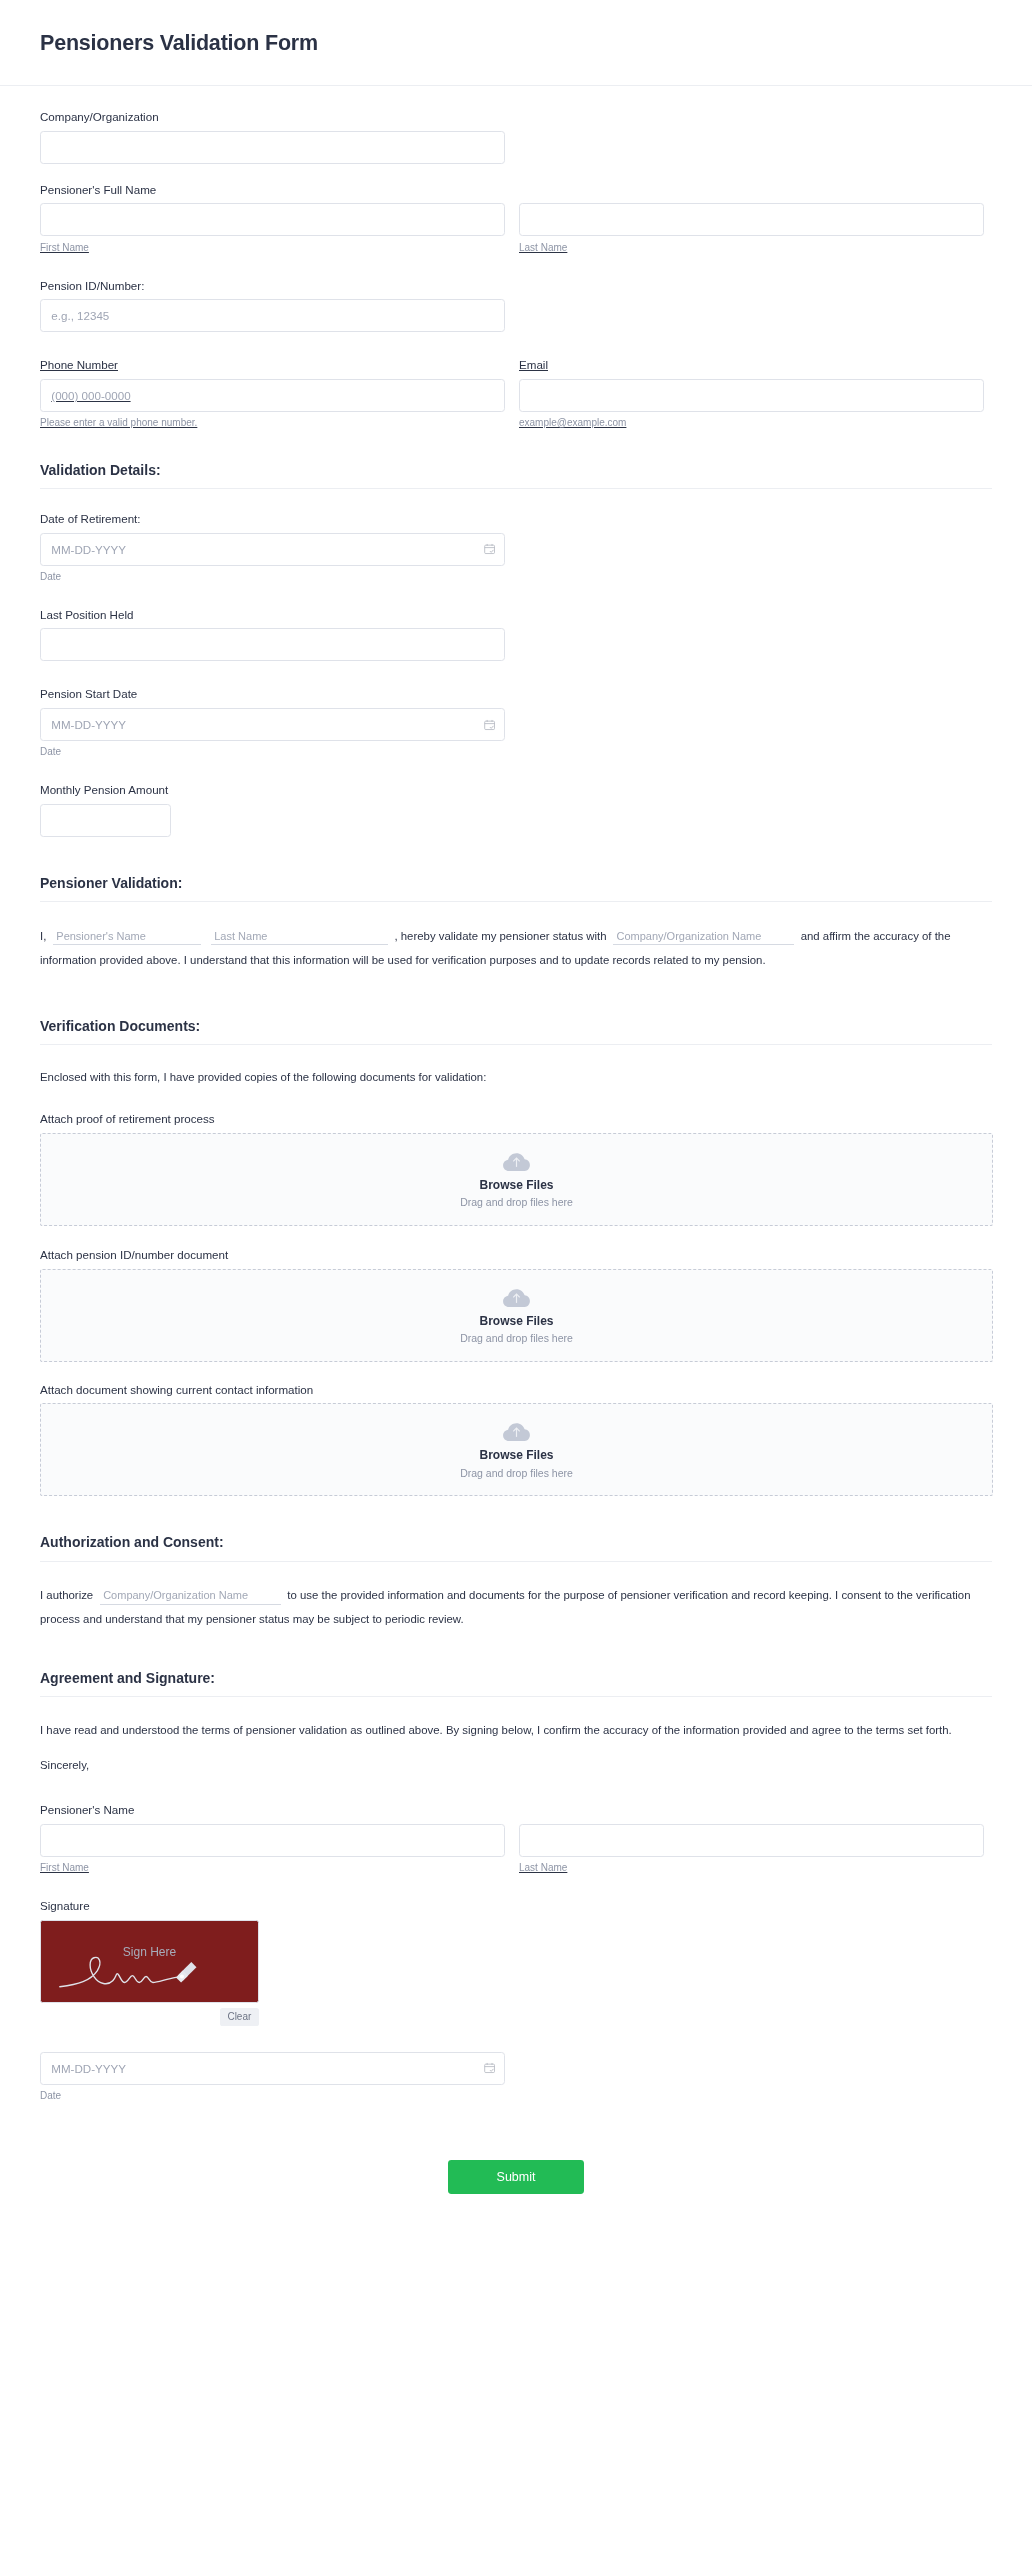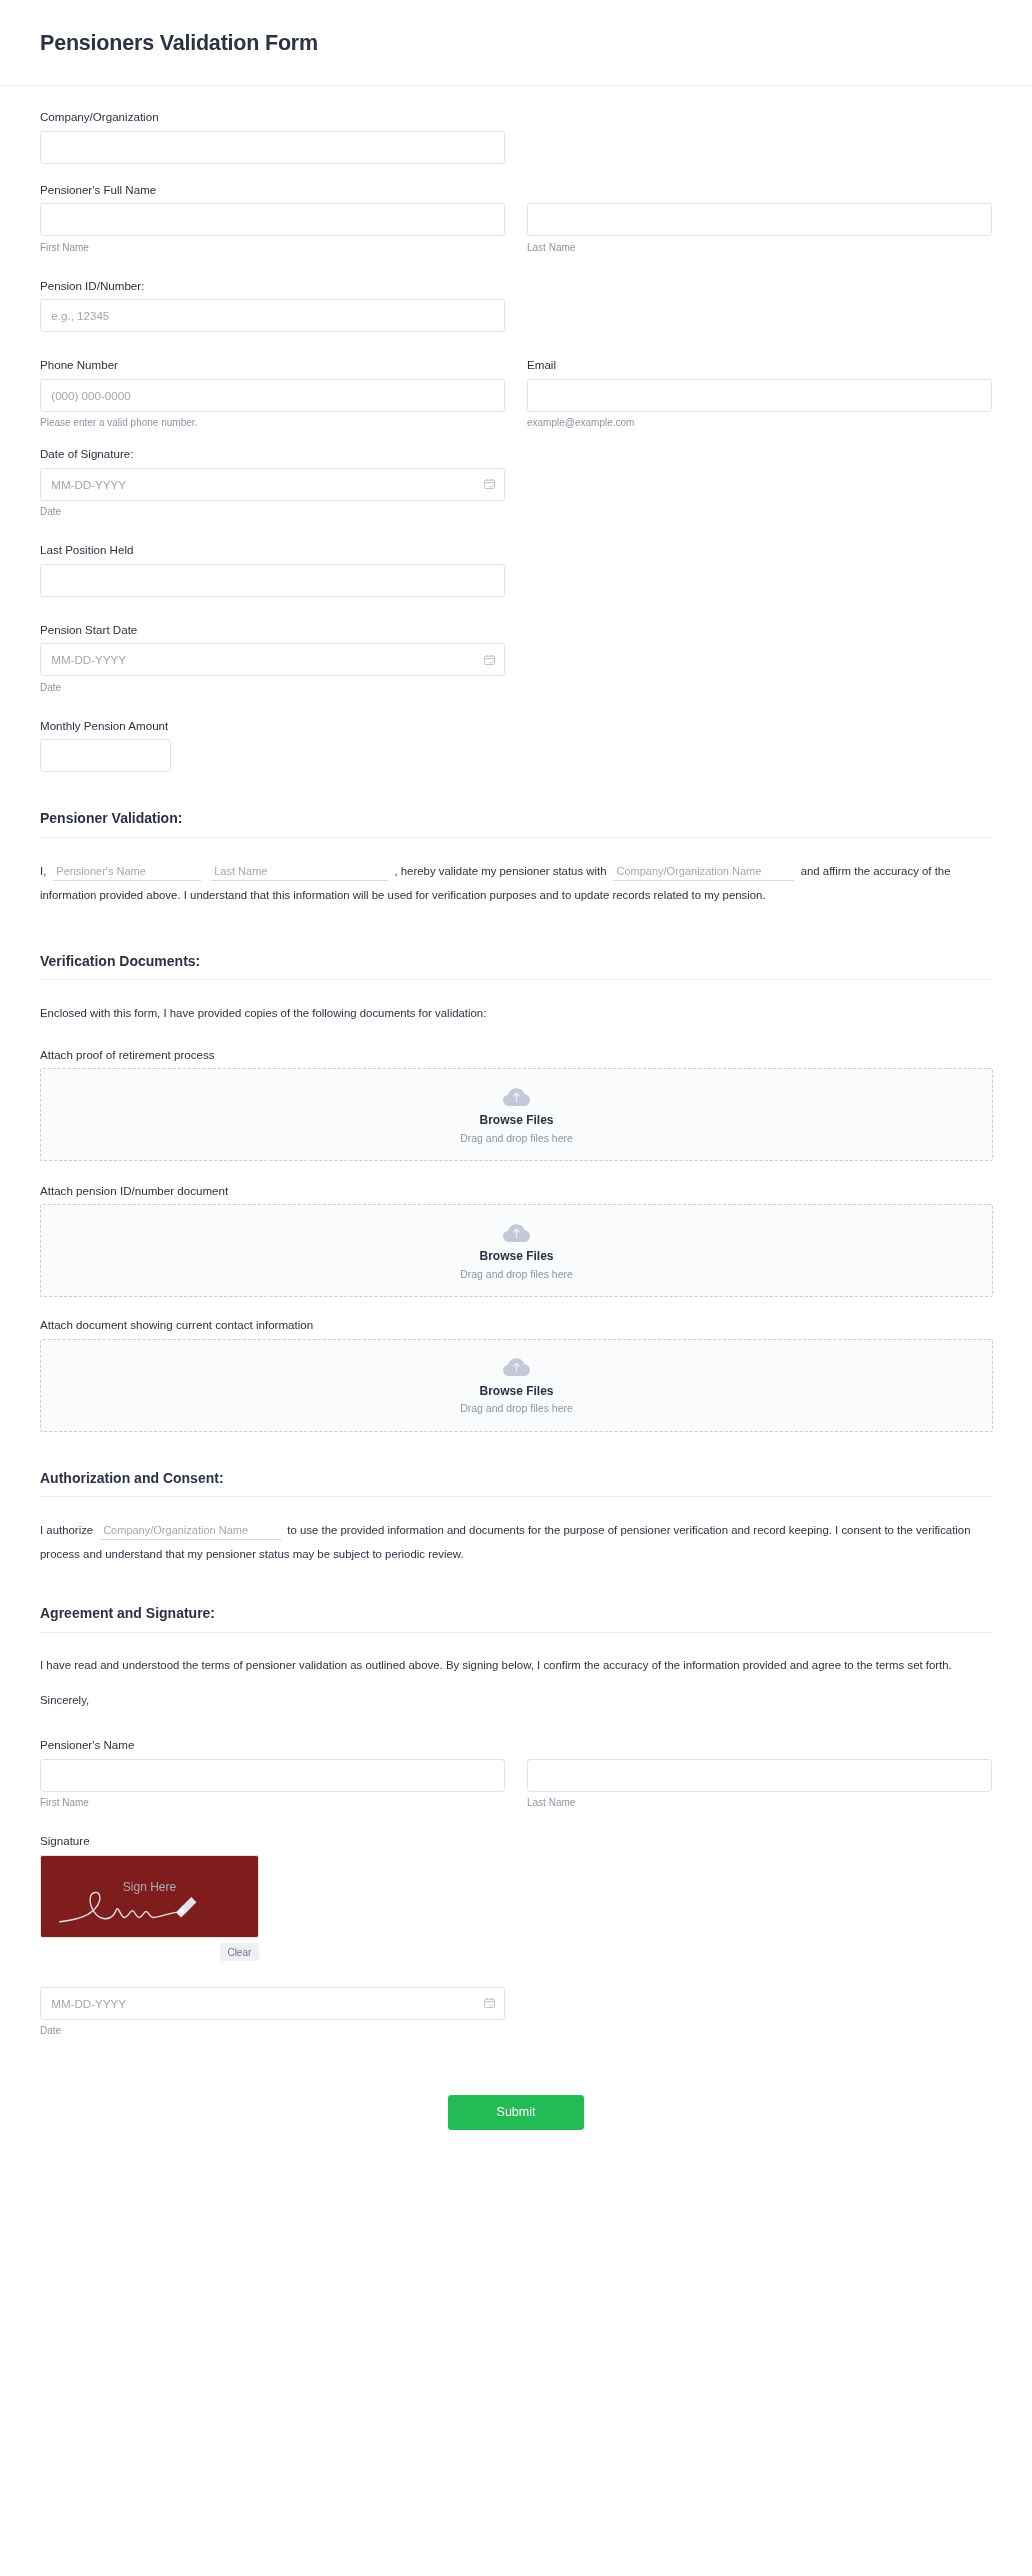--- a/index.html
+++ b/index.html
@@ -53,21 +53,21 @@
     color:#2b3245;
     padding:0 10.3px;
     font-family:"Liberation Sans", sans-serif;
     outline:none;
     display:block;
   }
   .text-input::placeholder { color:#9fa5b4; }
   .text-input.narrow { width:131px; }
   .text-input.half { width:465px; }
 
-  .row-2col { display:flex; gap:22px; }
+  .row-2col { display:flex; gap:14px;text-decoration:underline; }
   .col { display:flex; flex-direction:column; }
 
   .date-wrap { position:relative; width:465px; }
   .date-wrap .text-input { width:465px; padding-right:29px; }
   .cal-icon {
     position:absolute; right:9.5px; top:50%; transform:translateY(-50%);
     width:11.2px; height:12px; pointer-events:none; opacity:.55;
   }
 
   
@@ -232,23 +232,27 @@
           <span class="sub-label">Please enter a valid phone number.</span>
         </div>
         <div class="col">
           <label class="field-label">Email</label>
           <input class="text-input half" type="text" placeholder="" style="">
           <span class="sub-label">example@example.com</span>
         </div>
       </div>
     </div>
 
+    <div class="section-head" style="margin-top:34px;">
+      <h2 class="section-title">Validation Details:</h2>
+      <hr class="section-rule">
+    </div>
 
     <div class="field-block">
-      <label class="field-label">Date of Signature:</label>
+      <label class="field-label">Date of Retirement:</label>
       <div class="date-wrap">
         <input class="text-input" type="text" placeholder="MM-DD-YYYY" style="">
         <svg class="cal-icon" viewBox="0 0 16 16">
           <rect x="1" y="2.5" width="14" height="12" rx="1.5" fill="none" stroke="#6d7485" stroke-width="1.1"></rect>
           <line x1="1" y1="6" x2="15" y2="6" stroke="#6d7485" stroke-width="1.1"></line>
           <line x1="4.5" y1="0.8" x2="4.5" y2="3.6" stroke="#6d7485" stroke-width="1.1"></line>
           <line x1="11.5" y1="0.8" x2="11.5" y2="3.6" stroke="#6d7485" stroke-width="1.1"></line>
           <polyline points="8.5,11 10.3,12.8 13.6,9.2" fill="none" stroke="#6d7485" stroke-width="1.2"></polyline>
         </svg>
       </div>

